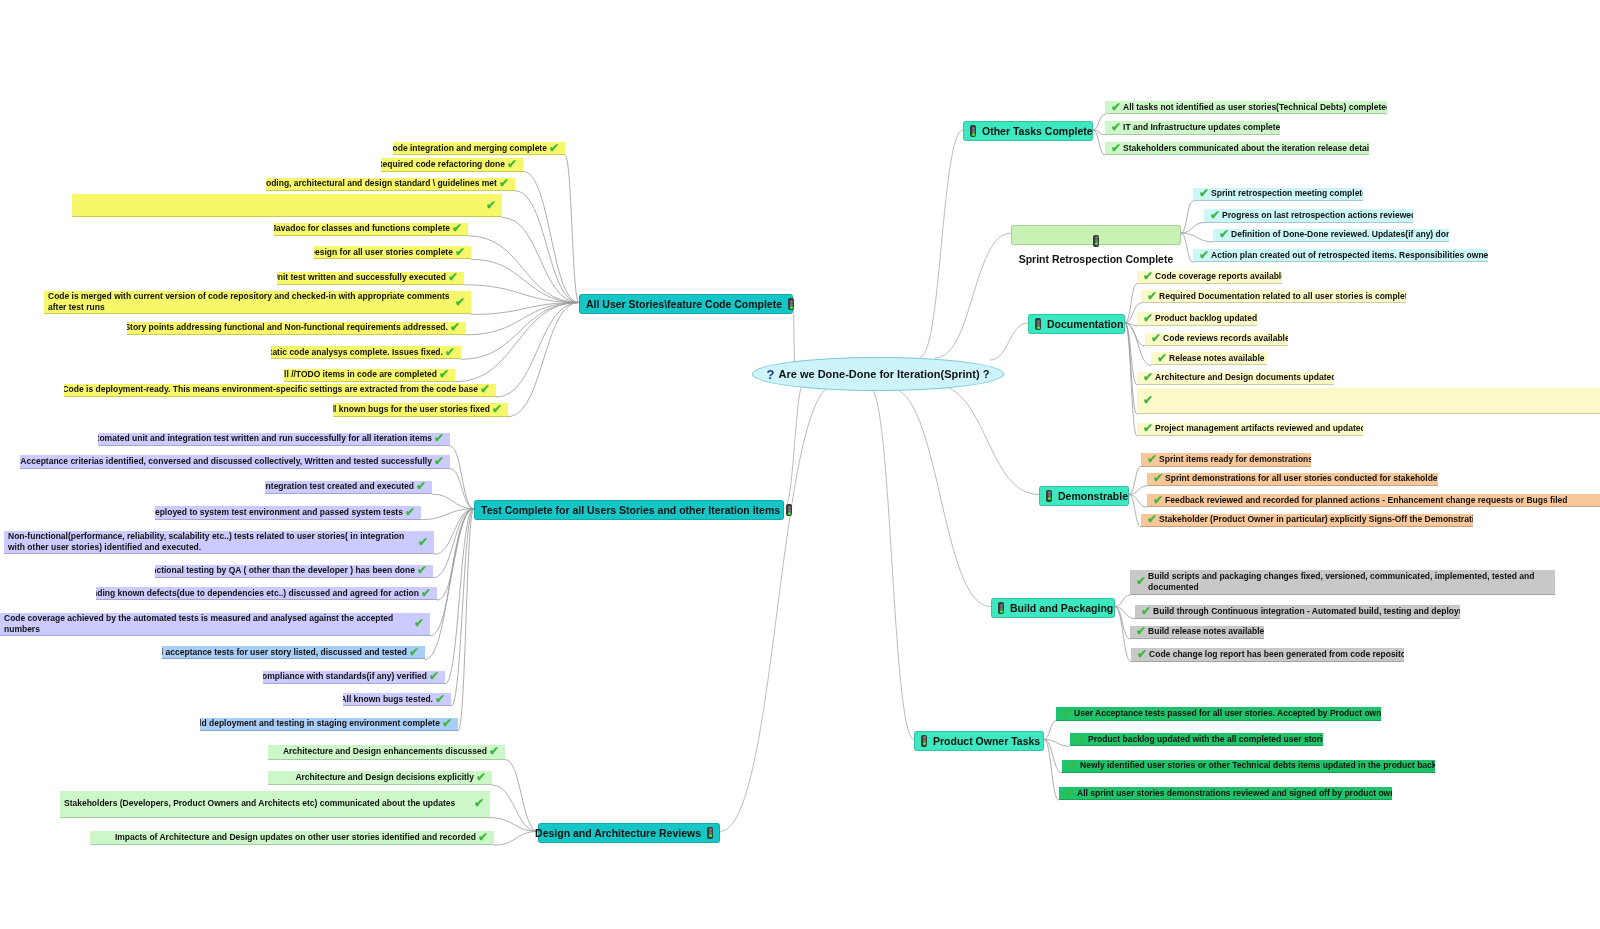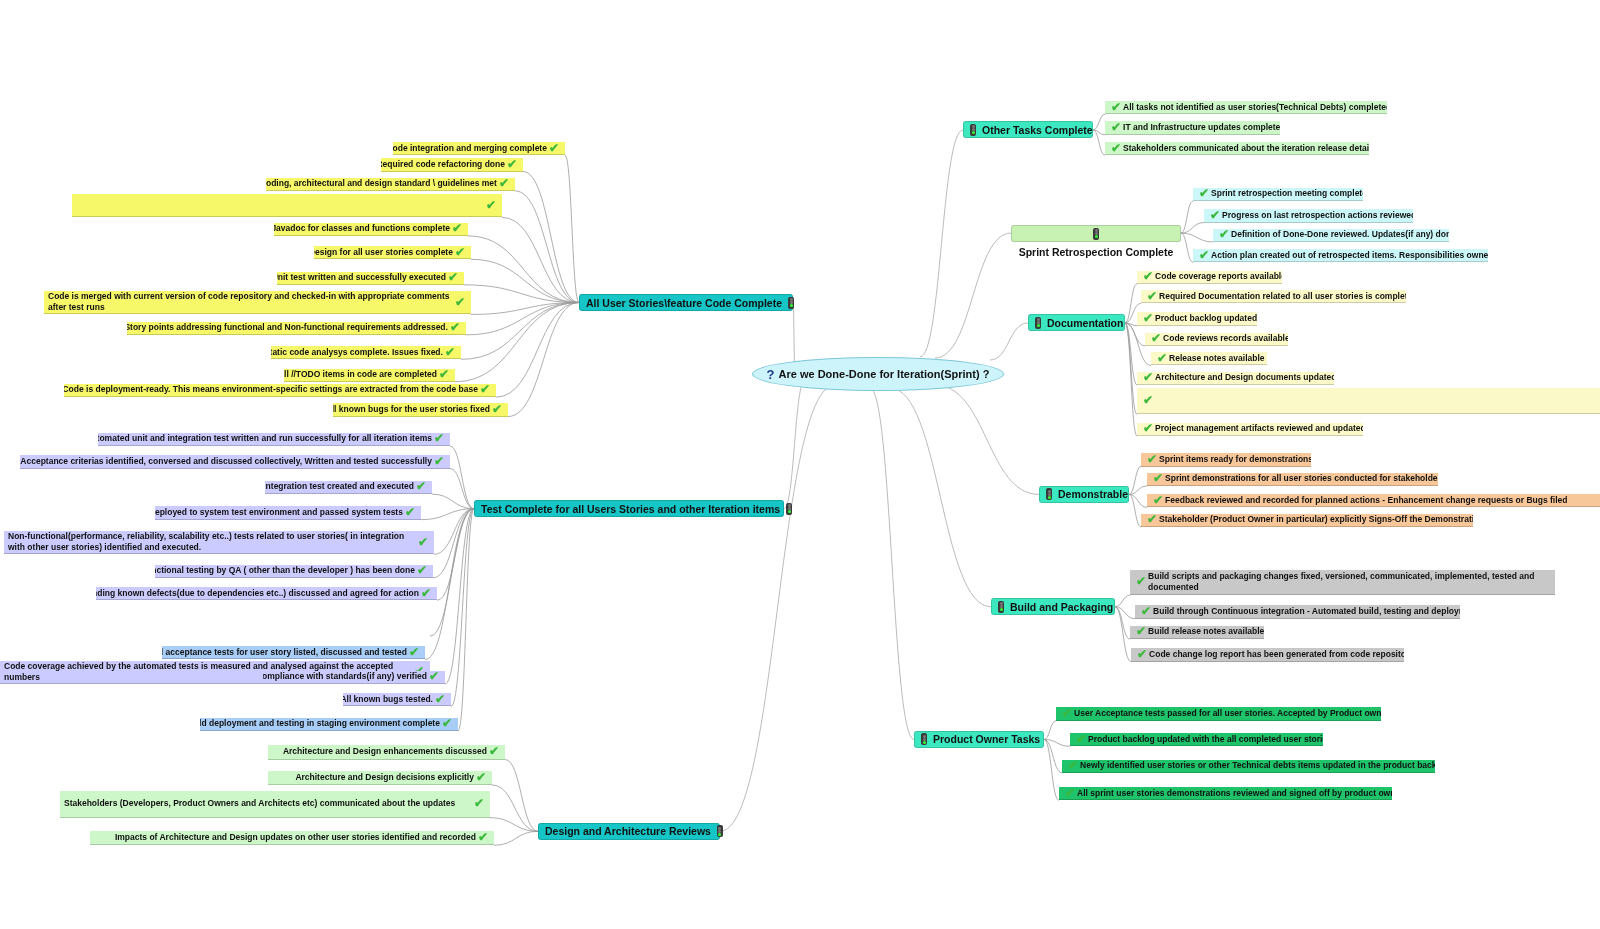--- a/index.html
+++ b/index.html
@@ -4,21 +4,21 @@
 <style>
   html,body{margin:0;padding:0;background:#fff;}
   body{width:1600px;height:929px;position:relative;overflow:hidden;font-family:"Liberation Sans",sans-serif;}
   #edges{position:absolute;left:0;top:0;width:1600px;height:929px;pointer-events:none;}
   .node{position:absolute;box-sizing:border-box;font-size:8.5px;font-weight:bold;color:#111;line-height:11px;padding:2px 4px;display:flex;align-items:center;white-space:nowrap;overflow:hidden;}
   .node.wrap{white-space:normal;}
   .node .txt{flex:1 1 auto;}
   .node .chk{flex:0 0 auto;color:#3cb83c;font-size:12px;font-weight:bold;margin:0 2px;line-height:11px;}
   .node.right .chk{order:2;}
   .node.left .chk{order:-1;}
-  .branch{position:absolute;box-sizing:border-box;font-size:10.5px;font-weight:bold;color:#111;padding:2px 6px;display:flex;align-items:center;gap:6px;border-radius:3px;white-space:nowrap;border:1px solid rgba(0,0,0,0.15);}
+  .branch{position:absolute;box-sizing:border-box;font-size:10.5px;font-weight:bold;color:#111;padding:9px 6px;display:flex;align-items:center;gap:6px;border-radius:3px;white-space:nowrap;border:1px solid rgba(0,0,0,0.15);}
   .tl{display:inline-block;width:6px;height:12px;background:#3a3a3a;border-radius:2px;position:relative;flex:0 0 auto;}
   .tl::before{content:"";position:absolute;left:1.5px;top:1.5px;width:3px;height:3px;border-radius:50%;background:#777;box-shadow:0 3px 0 #777,0 6px 0 #3f3;}
   .root{position:absolute;left:752px;top:357px;width:250px;height:32px;border-radius:50%;background:#cef4fb;border:1px solid #7cc8d8;display:flex;align-items:center;justify-content:center;font-size:11px;font-weight:bold;color:#111;gap:4px;}
   .root .q{color:#1a3a8a;font-size:13px;}
 </style>
 </head>
 <body>
 
 <svg id="edges" xmlns="http://www.w3.org/2000/svg">
     <path d="M795,372 C794,372 794,302.5131868131868 793,302.5131868131868" stroke="#aaa" fill="none" stroke-width="0.8"></path>
@@ -174,41 +174,41 @@
       <span class="chk">✔</span>
     </div>
     <div class="node right" style="left: 155px; top: 564.546px; width: 278px; height: 13.2714px; background: rgb(204, 203, 255); border-bottom: 1px solid rgba(0, 0, 0, 0.18); justify-content: flex-end; text-align: right;">
       <span class="txt">Functional testing by QA ( other than the developer ) has been done</span>
       <span class="chk">✔</span>
     </div>
     <div class="node right" style="left: 96px; top: 587.005px; width: 341px; height: 13.2714px; background: rgb(204, 203, 255); border-bottom: 1px solid rgba(0, 0, 0, 0.18); justify-content: flex-end; text-align: right;">
       <span class="txt">Pending known defects(due to dependencies etc..) discussed and agreed for action</span>
       <span class="chk">✔</span>
     </div>
-    <div class="node right wrap" style="left: 0px; top: 612.527px; width: 430px; height: 23.4802px; background: rgb(204, 203, 255); border-bottom: 1px solid rgba(0, 0, 0, 0.18); justify-content: flex-end; text-align: left; margin-top: 48px;">
+    <div class="node right wrap" style="left: 0px; top: 612.527px; width: 430px; height: 23.4802px; background: rgb(204, 203, 255); border-bottom: 1px solid rgba(0, 0, 0, 0.18); justify-content: flex-end; text-align: left;">
       <span class="txt">Code coverage achieved by the automated tests is measured and analysed against the accepted numbers</span>
       <span class="chk">✔</span>
     </div>
     <div class="node right" style="left: 162px; top: 646.216px; width: 263px; height: 13.2714px; background: rgb(168, 205, 246); border-bottom: 1px solid rgba(0, 0, 0, 0.18); justify-content: flex-end; text-align: right;">
       <span class="txt">All acceptance tests for user story listed, discussed and tested</span>
       <span class="chk">✔</span>
     </div>
     <div class="node right" style="left: 263px; top: 670.718px; width: 182px; height: 13.2714px; background: rgb(204, 203, 255); border-bottom: 1px solid rgba(0, 0, 0, 0.18); justify-content: flex-end; text-align: right;">
       <span class="txt">Compliance with standards(if any) verified</span>
       <span class="chk">✔</span>
     </div>
     <div class="node right" style="left: 343px; top: 693.177px; width: 108px; height: 13.2714px; background: rgb(204, 203, 255); border-bottom: 1px solid rgba(0, 0, 0, 0.18); justify-content: flex-end; text-align: left;">
       <span class="txt">All known bugs tested.</span>
       <span class="chk">✔</span>
     </div>
     <div class="node right" style="left: 200px; top: 717.678px; width: 258px; height: 13.2714px; background: rgb(168, 205, 246); border-bottom: 1px solid rgba(0, 0, 0, 0.18); justify-content: flex-end; text-align: right;">
       <span class="txt">Build deployment and testing in staging environment complete</span>
       <span class="chk">✔</span>
     </div>
-    <div class="branch" style="left: 538px; top: 822.829px; width: 182px; height: 17px; background: rgb(22, 198, 198); justify-content: space-between;">
+    <div class="branch" style="left: 538px; top: 822.829px; width: 182px; height: 17px; background: rgb(22, 198, 198); justify-content: flex-end;">
       <span>Design and Architecture Reviews</span>
       <span class="tl"></span>
     </div>
     <div class="node right" style="left: 268px; top: 745.242px; width: 237px; height: 14.2923px; background: rgb(205, 247, 200); border-bottom: 1px solid rgba(0, 0, 0, 0.18); justify-content: flex-end; text-align: right;">
       <span class="txt">Architecture and Design enhancements  discussed</span>
       <span class="chk">✔</span>
     </div>
     <div class="node right" style="left: 268px; top: 770.764px; width: 224px; height: 14.2923px; background: rgb(205, 247, 200); border-bottom: 1px solid rgba(0, 0, 0, 0.18); justify-content: flex-end; text-align: right;">
       <span class="txt">Architecture and Design decisions explicitly</span>
       <span class="chk">✔</span>

